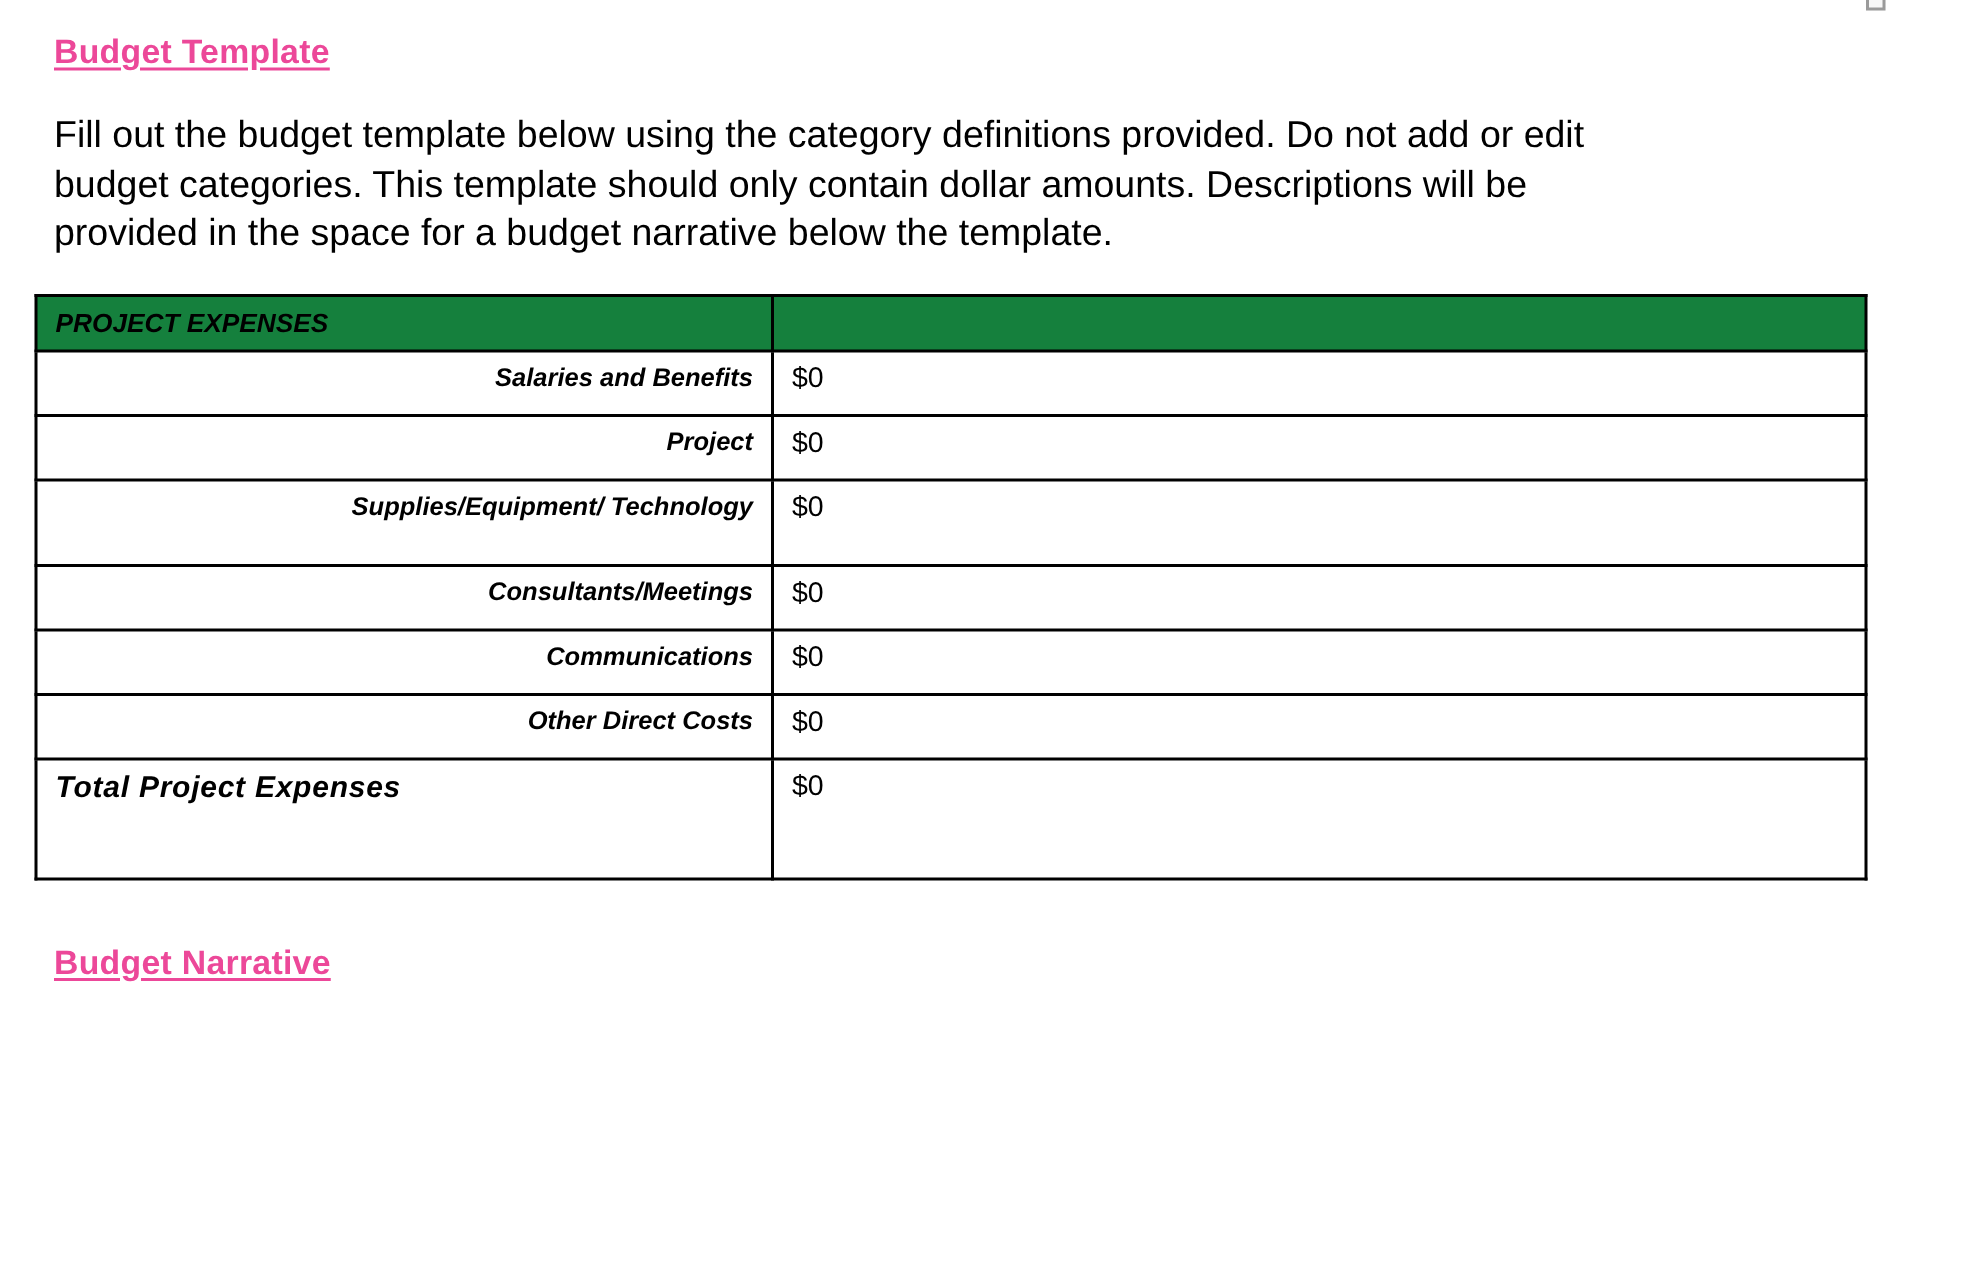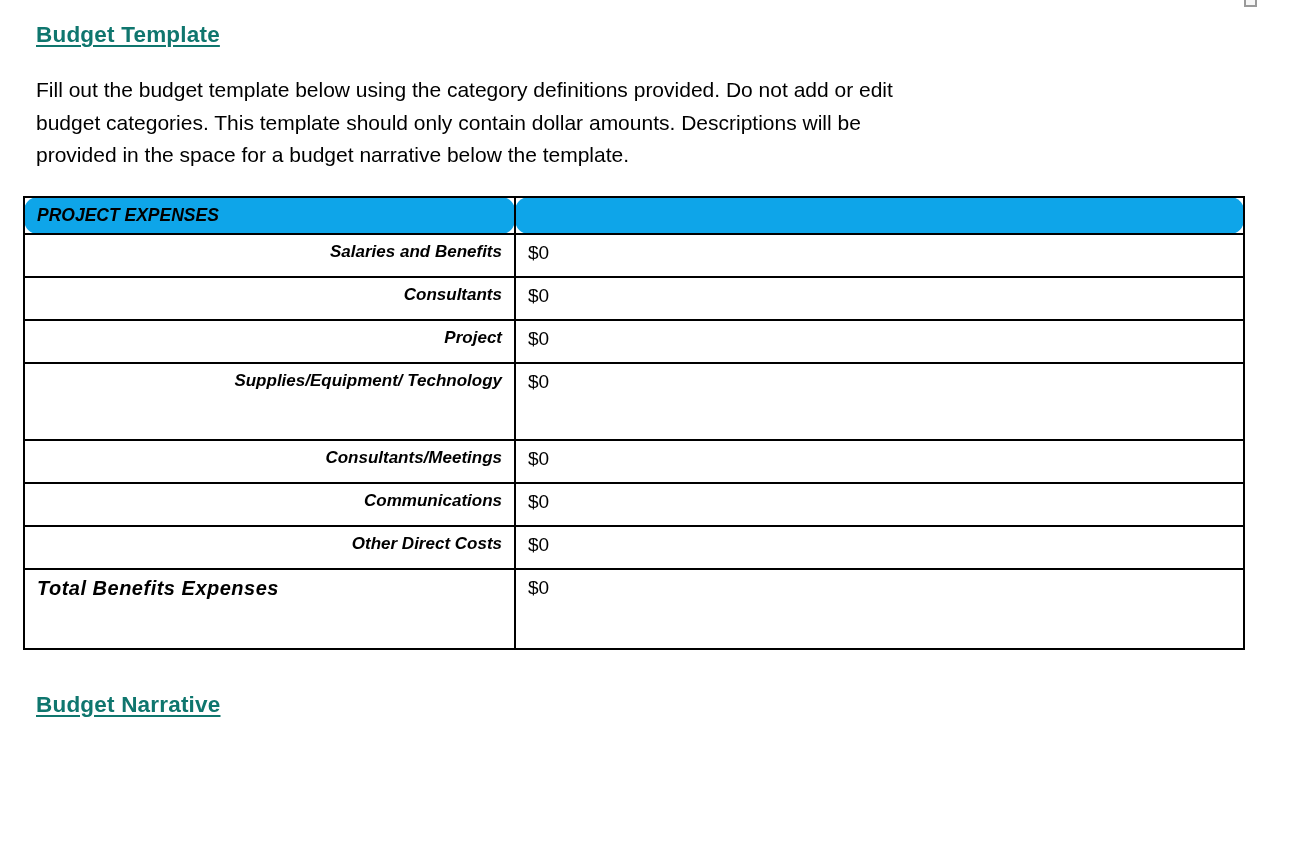--- a/index.html
+++ b/index.html
@@ -8,29 +8,29 @@
     width:1308px; height:844px;
     position:relative;
     overflow:hidden;
     font-family:"Liberation Sans", sans-serif;
     color:#000;
   }
   .doc-heading {
     margin:22px 0 0 36px;
     font-size:22.5px;
     font-weight:bold;
-    color:#0f766e;
+    color:#ec4899;
     text-decoration:underline;
     text-underline-offset:3px;
     letter-spacing:0.2px;
   }
   .intro {
     margin:26px 36px 0 36px;
     width:1150px;
-    font-size:21px;
+    font-size:25px;
     line-height:32.5px;
     white-space:pre-line;
   }
   table.budget {
     margin:24px 0 0 23px;
     width:1220px;
     border-collapse:collapse;
     table-layout:fixed;
   }
   table.budget td {
@@ -42,36 +42,35 @@
   td.value-cell {
     width:729px;
     font-size:19px;
     font-weight:bold;
     font-style:normal;
     padding-left:14px;
     font-family:"Liberation Sans", sans-serif;
     font-weight:400;
   }
   tr.header-row td {
-    background:#0ea5e9;
+    background:#15803d;
     height:37px;
-    border-radius:14px;
   }
   tr.header-row td.label-cell {
     font-weight:bold; font-style:italic; font-size:17.5px;
     text-align:left;
   }
   tr.row td.label-cell {
     font-weight:bold; font-style:italic; font-size:17px;
   }
   tr.row.category td.label-cell { text-align:right; }
   tr.row.total td.label-cell,
   tr.row.grand td.label-cell { text-align:left; }
   tr.row { height:43px; }
-  tr.row.tall { height:77px; }
+  tr.row.tall { height:57px; }
   tr.row.grand { height:80px; }
   tr.row.grand td.label-cell { font-size:20px; letter-spacing:0.5px; }
   .lbl { font-weight:bold; font-style:italic; }
   .sfx { font-weight:normal; font-style:italic; }
   .doc-heading.second { margin-top:42px; }
   .corner-icon {
     position:absolute;
     left:1244px; top:-6px;
     width:13px; height:13px;
     border:2px solid #9A9A9A;
@@ -93,43 +92,39 @@
   <tbody>
     <tr class="header-row">
       <td class="label-cell">PROJECT EXPENSES</td>
       <td class="value-cell"></td>
     </tr>
   <tr class="row category">
         <td class="label-cell"><span class="lbl">Salaries and Benefits</span></td>
         <td class="value-cell">$0</td>
       </tr>
       <tr class="row category">
-        <td class="label-cell"><span class="lbl">Consultants</span></td>
-        <td class="value-cell">$0</td>
-      </tr>
-      <tr class="row category">
         <td class="label-cell"><span class="lbl">Project</span></td>
         <td class="value-cell">$0</td>
       </tr>
       <tr class="row category tall">
         <td class="label-cell"><span class="lbl">Supplies/Equipment/ Technology</span></td>
         <td class="value-cell">$0</td>
       </tr>
       <tr class="row category">
         <td class="label-cell"><span class="lbl">Consultants/Meetings</span></td>
         <td class="value-cell">$0</td>
       </tr>
       <tr class="row category">
         <td class="label-cell"><span class="lbl">Communications</span></td>
         <td class="value-cell">$0</td>
       </tr>
       <tr class="row category">
         <td class="label-cell"><span class="lbl">Other Direct Costs</span></td>
         <td class="value-cell">$0</td>
       </tr>
       <tr class="row grand tall">
-        <td class="label-cell"><span class="lbl">Total Benefits Expenses</span></td>
+        <td class="label-cell"><span class="lbl">Total Project Expenses</span></td>
         <td class="value-cell">$0</td>
       </tr>
     </tbody>
 </table>
 
 <h1 class="doc-heading second">Budget Narrative</h1>
 
 </body></html>

